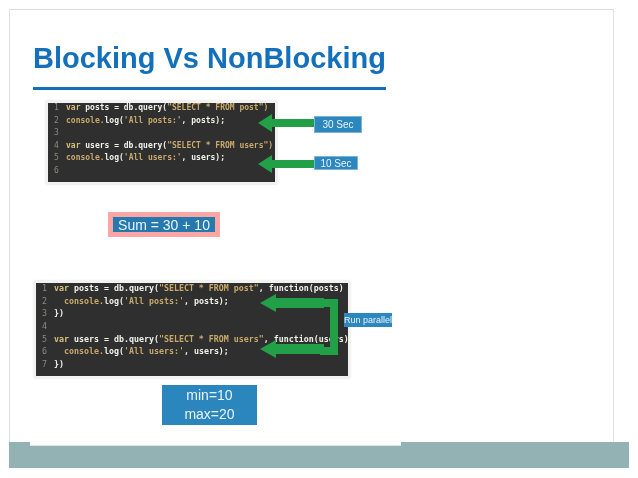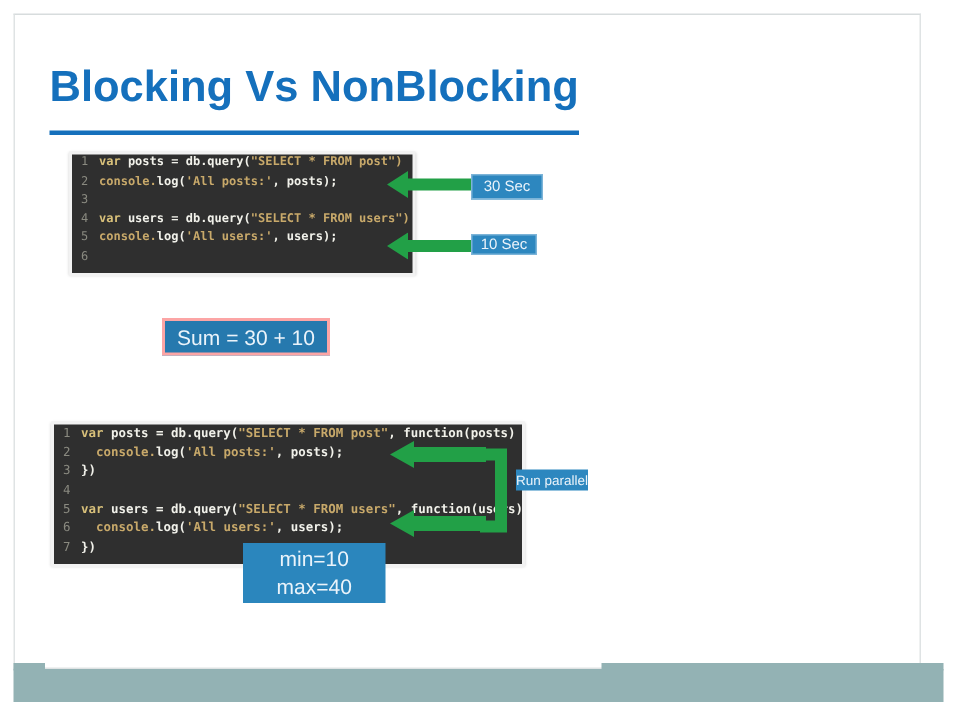--- a/index.html
+++ b/index.html
@@ -160,34 +160,34 @@
     height: 14px;
     font-size: 10px;
     border: 1px solid #7cb4d8;
   }
   #label-sum {
     left: 108px;
     top: 212px;
     width: 112px;
     height: 25px;
     font-size: 14px;
-    border: 2px solid #fca5a5;
+    border: 5px solid #fca5a5;
     background: #2679ae;
   }
   #label-run-parallel {
     left: 344px;
     top: 313px;
     width: 48px;
     height: 14px;
     font-size: 9px;
     background: #2d87bf;
   }
   #label-minmax {
     left: 162px;
-    top: 362px;
+    top: 385px;
     width: 95px;
     height: 40px;
     font-size: 14px;
     flex-direction: column;
     background: #2b86bd;
     line-height: 1.35;
   }
   #label-minmax span { display: block; }
 </style>
 </head>
@@ -235,20 +235,20 @@
   <svg class="arrow" style="left:260px; top:294px; width:86px; height:66px;" viewBox="0 0 86 66">
     <path d="M 60 5 L 78 5 L 78 61 L 60 61 L 60 53 L 70 53 L 70 13 L 60 13 Z" fill="#22a047"></path>
     <polygon points="0,9 16,0 16,4 64,4 64,14 16,14 16,18" fill="#22a047"></polygon>
     <polygon points="0,55 16,46 16,50 64,50 64,60 16,60 16,64" fill="#22a047"></polygon>
   </svg>
 
   <div class="blue-label" id="label-run-parallel">Run parallel</div>
 
   <div class="blue-label" id="label-minmax">
     <span>min=10</span>
-    <span>max=40</span>
+    <span>max=20</span>
   </div>
 
   <div id="footer-notch"></div>
   <div id="footer-notch2"></div>
   <div id="footer-bar"></div>
 
 </div>
 
 </body></html>

